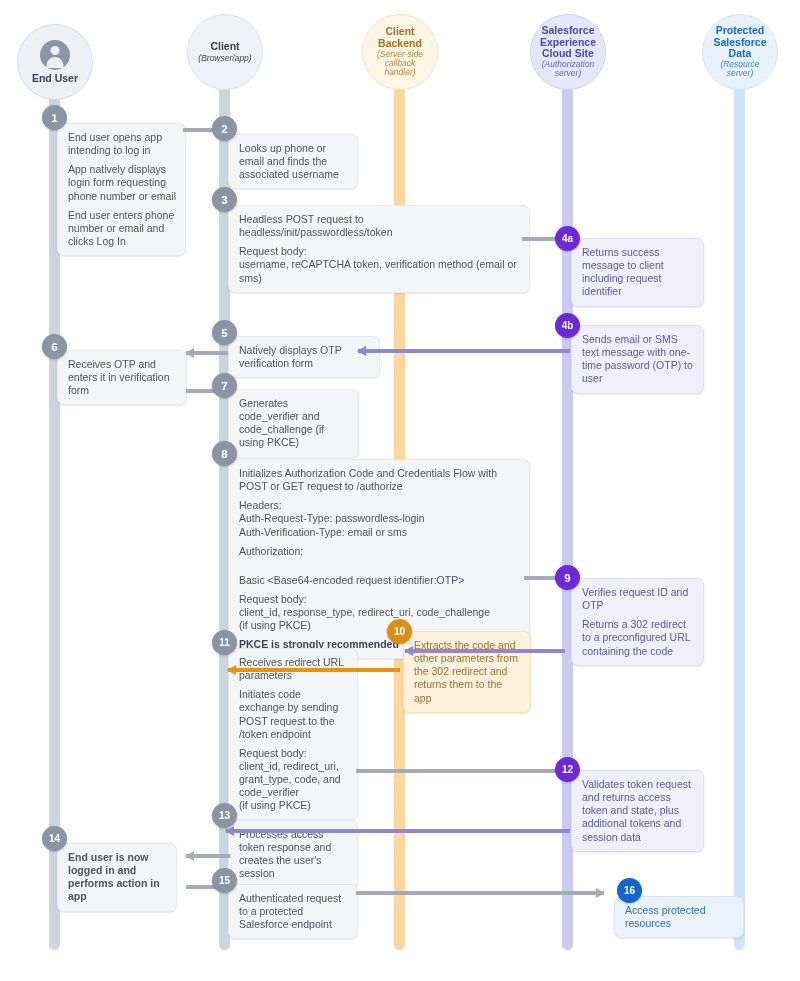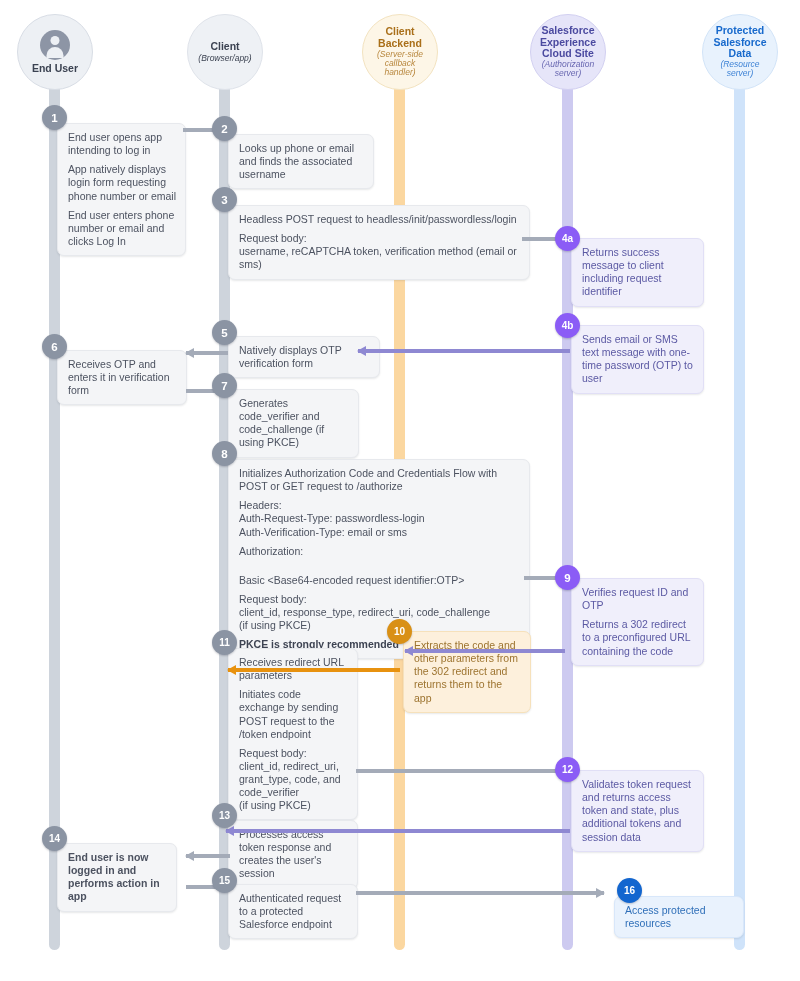--- a/index.html
+++ b/index.html
@@ -62,21 +62,21 @@
   
   .badge{
     position:absolute;width:25px;height:25px;border-radius:50%;
     color:#fff;font-size:11.5px;font-weight:bold;
     display:flex;align-items:center;justify-content:center;
     box-shadow:0 1px 2px rgba(15,20,35,.22);
     z-index:20;
   }
   .badge.sm{font-size:10px;}
   .b-grey{background:#8b94a3;}
-  .b-purple{background:#8b5cf6;}
+  .b-purple{background:#6d28d9;}
   .b-orange{background:#d99016;}
   .b-blue{background:#1366cf;}
 
   
   .arrow{position:absolute;height:6px;z-index:10;}
   .arrow .shaft{position:absolute;top:1px;height:4px;left:0;right:0;}
   .arrow .head{position:absolute;top:-2px;width:0;height:0;
      border-top:5px solid transparent;border-bottom:5px solid transparent;}
   .ar-grey .shaft{background:#a4abb8;}
   .ar-grey .head{border-left-color:#a4abb8;border-right-color:#a4abb8;}
@@ -91,21 +91,21 @@
 <body>
 
 <div id="stage">
 
   <div class="lifeline ll-grey" style="left:49px;top:84px;height:866px;"></div>
   <div class="lifeline ll-grey" style="left:219px;top:84px;height:866px;"></div>
   <div class="lifeline ll-orange" style="left:394px;top:84px;height:866px;"></div>
   <div class="lifeline ll-purple" style="left:562px;top:84px;height:866px;"></div>
   <div class="lifeline ll-blue" style="left:734px;top:84px;height:866px;"></div>
 
-  <div class="actor a-user" style="left:17px;top:14px;">
+  <div class="actor a-user" style="left:17px;top:24px;">
     <div class="avatar"></div>
     <span class="nm">End User</span>
   </div>
 
   <div class="actor a-client" style="left:187px;top:14px;">
     <span class="nm">Client</span>
     <span class="sub">(Browser/app)</span>
   </div>
 
   <div class="actor a-backend" style="left:362px;top:14px;">
@@ -196,26 +196,26 @@
     <div class="shaft"></div>
       <div class="head"></div>
   </div>
 
   <div class="note n-grey" style="left:57px;top:123px;width:129px;">
     <p>End user opens  app intending to log in</p>
     <p>App natively displays login form requesting phone number or email</p>
     <p>End user enters phone number or email and clicks Log In</p>
   </div>
 
-  <div class="note n-grey" style="left:228px;top:134px;width:146px;">
+  <div class="note n-grey" style="left:228px;top:134px;width:130px;">
     <p>Looks up phone or email and finds the associated username</p>
   </div>
 
   <div class="note n-grey" style="left:228px;top:205px;width:302px;">
-    <p>Headless POST request to headless/init/passwordless/login</p>
+    <p>Headless POST request to headless/init/passwordless/token</p>
     <p style="margin-bottom:0">Request body:</p>
     <p>username, reCAPTCHA token, verification method (email or sms)</p>
   </div>
 
   <div class="note n-purple" style="left:571px;top:238px;width:133px;">
     <p>Returns success message to client including request identifier</p>
   </div>
 
   <div class="note n-purple" style="left:571px;top:325px;width:133px;">
     <p>Sends email or SMS text message with one-time password (OTP) to user</p>

